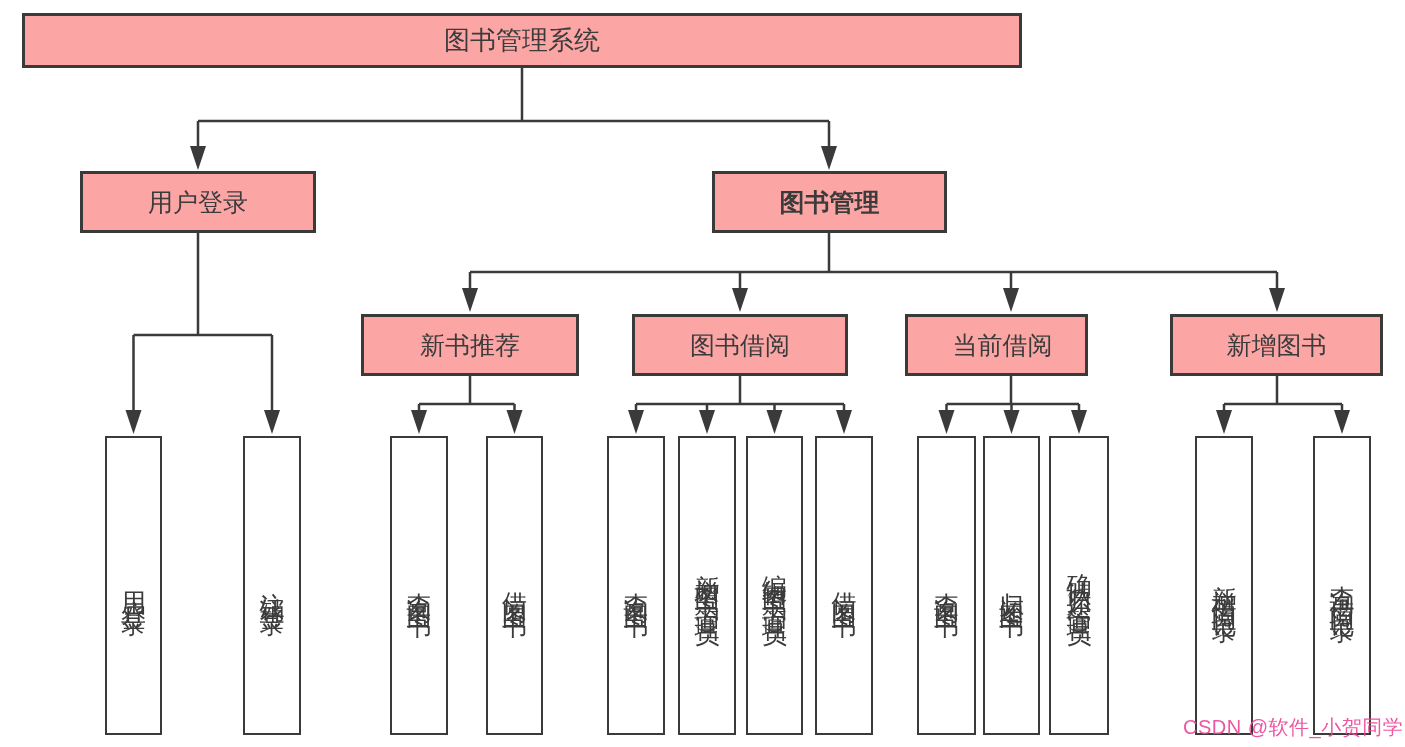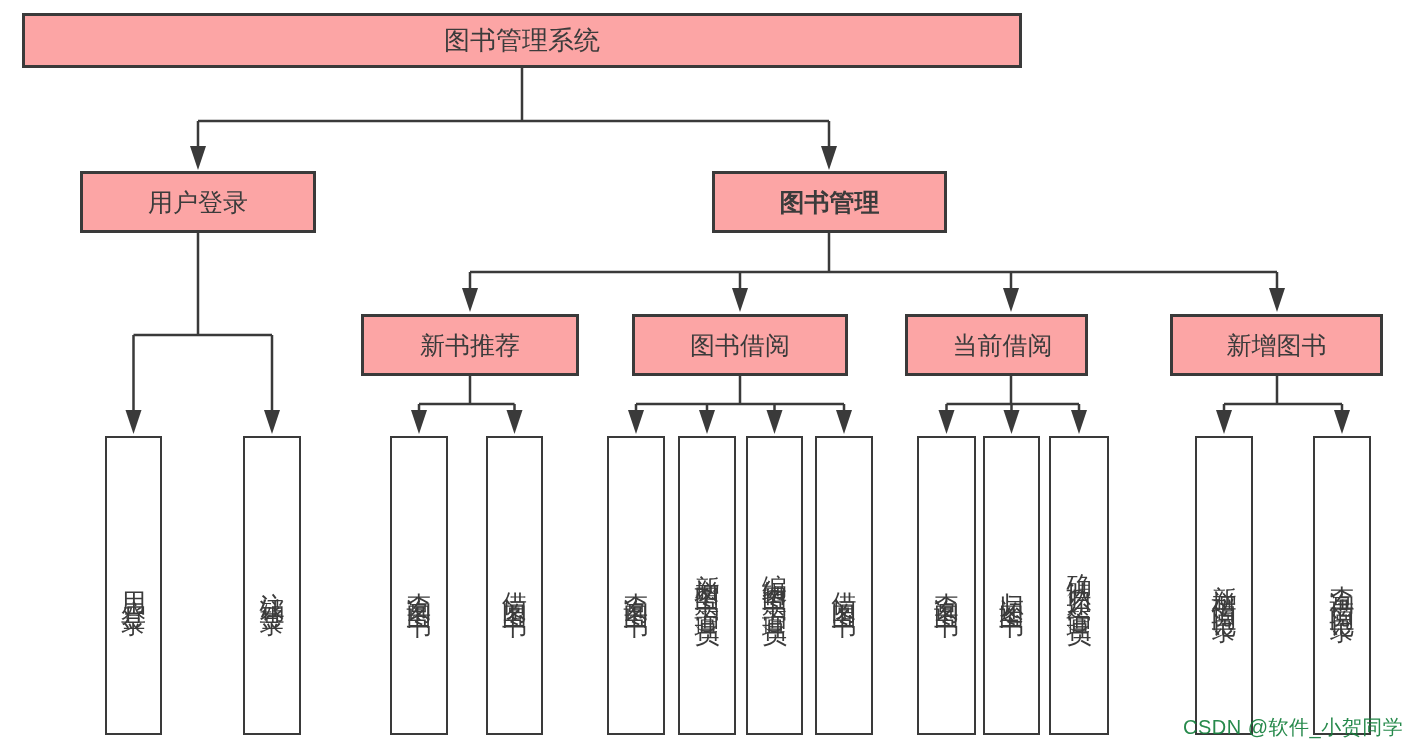--- a/index.html
+++ b/index.html
@@ -49,21 +49,21 @@
     letter-spacing: 7px;
     color: #3b3b3b;
     white-space: nowrap;
   }
   #watermark {
     position: absolute;
     z-index: 5;
     left: 1183px;
     top: 714px;
     font-size: 20px;
-    color: #15803d;
+    color: #ec4899;
     opacity: 0.92;
     white-space: nowrap;
     letter-spacing: 0.5px;
   }
 </style>
 </head>
 <body>
 
 <div id="canvas">
 

